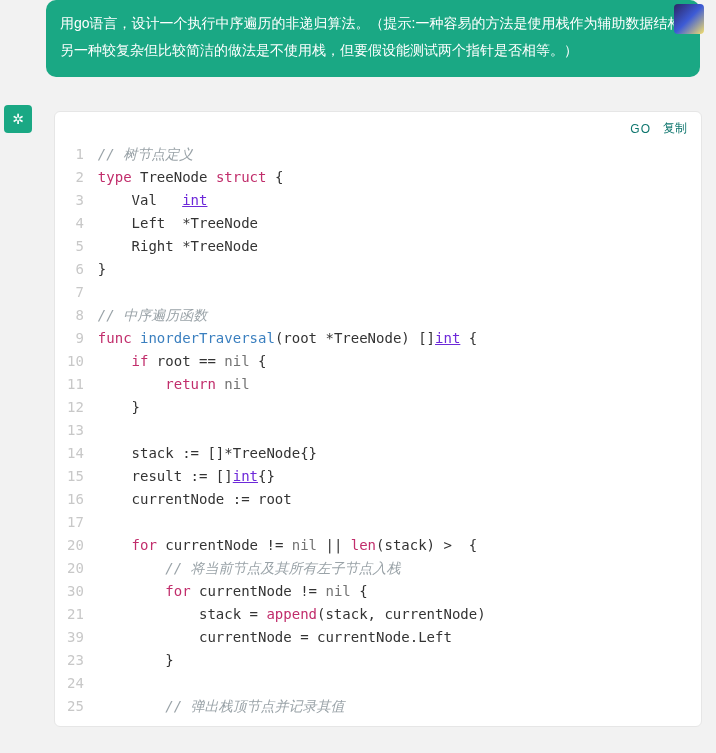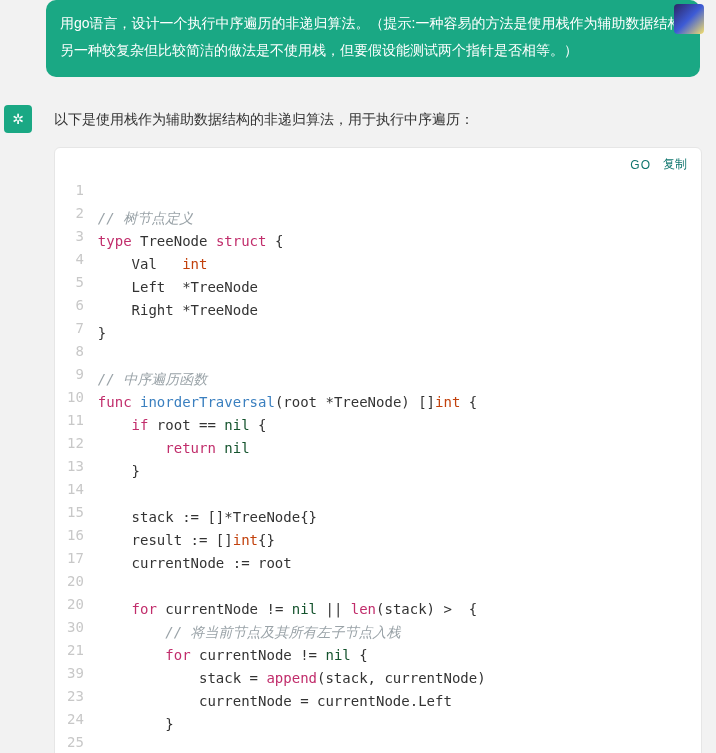--- a/index.html
+++ b/index.html
@@ -83,41 +83,39 @@
   .gutter {
     text-align: right;
     color: #c8c8c8;
     user-select: none;
     padding-right: 14px;
     flex-shrink: 0;
   }
   .code {
     white-space: pre;
     color: #333;
-    margin-top: 28px;
   }
   .tok-comment { color: #9aa3a8; font-style: italic; }
   .tok-keyword { color: #c12d6b; }
   .tok-func    { color: #3a7fbf; text-align: right; }
-  .tok-type    { color: #c2410c; }
+  .tok-type    { color: #6d28d9; text-decoration: underline; }
   .tok-builtin { color: #c12d6b; }
-  .tok-nil     { color: #14532d; }
+  .tok-nil     { color: #737373; }
 </style>
 </head>
 <body>
 
 <div class="user-bubble">
   <span>用go语言，设计一个执行中序遍历的非递归算法。（提示:一种容易的方法是使用栈作为辅助数据结构;另一种较复杂但比较简洁的做法是不使用栈，但要假设能测试两个指针是否相等。）</span>
 </div>
 <div class="user-avatar"></div>
 
 <div class="ai-row">
   <div class="ai-avatar">✲</div>
   <div class="ai-body">
-    <div class="ai-intro">以下是使用栈作为辅助数据结构的非递归算法，用于执行中序遍历：</div>
 
     <div class="code-card">
       <div class="code-head">
         <span class="lang">GO</span>
         <span class="copy">复制</span>
       </div>
       <div class="code-block">
         <div class="gutter" id="gutter">
             <div>1</div>
             <div>2</div>

